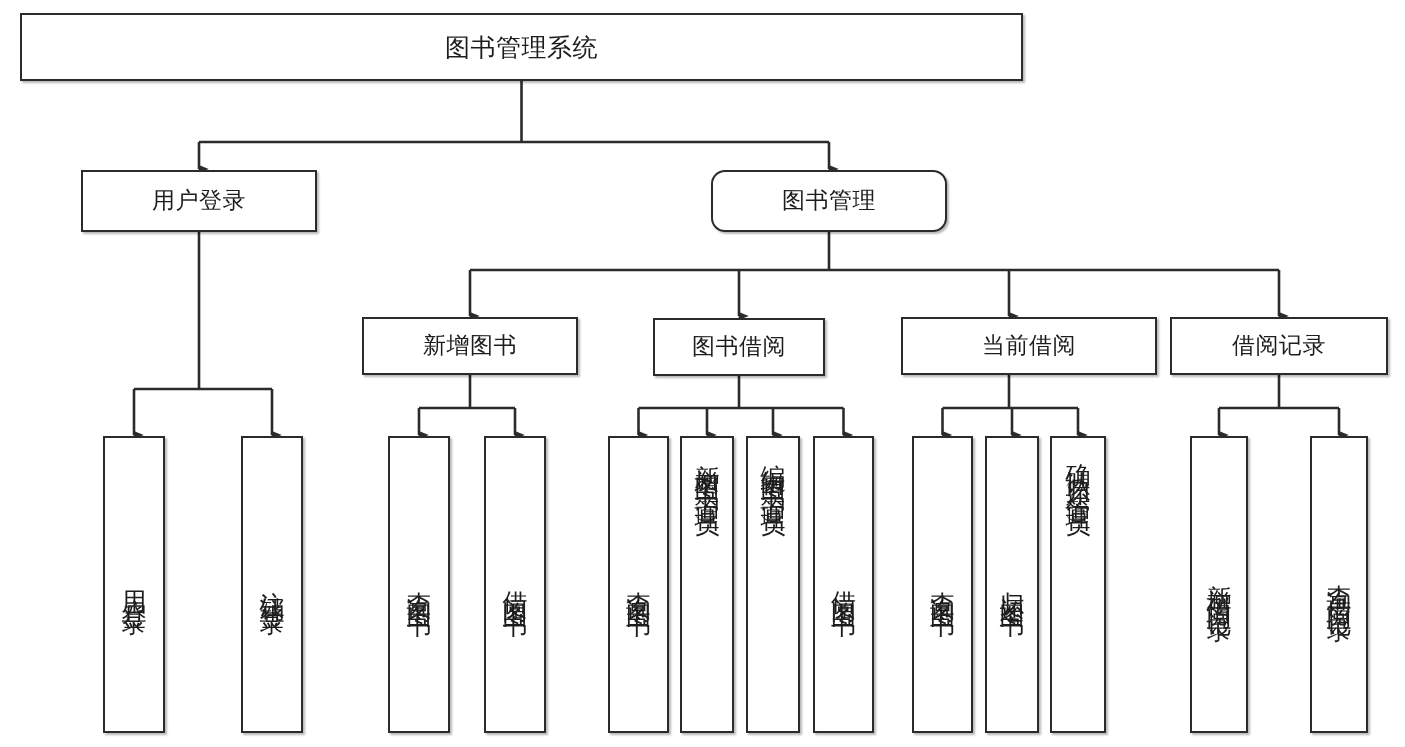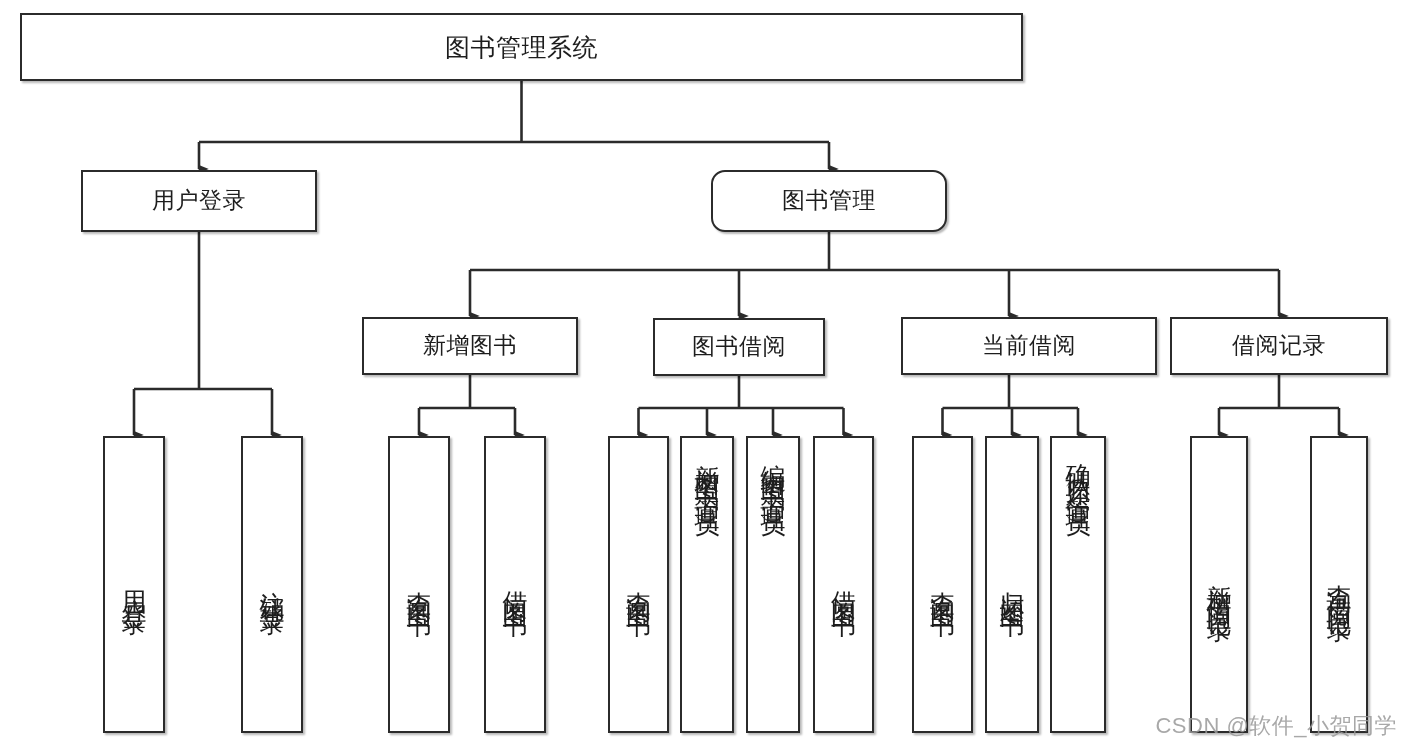--- a/index.html
+++ b/index.html
@@ -156,14 +156,13 @@
         <span class="node-label">确认归还（管理员）</span>
       </div>
       <div class="node-box level4 leaf" style="left: 1190px; top: 436px; width: 58px; height: 297px;">
         <span class="node-label">新增借阅记录</span>
       </div>
       <div class="node-box level4 leaf" style="left: 1310px; top: 436px; width: 58px; height: 297px;">
         <span class="node-label">查询借阅记录</span>
       </div>
     </div>
 
-  <div class="watermark">CSDN @软件_小贺同学</div>
 </div>
 
 </body></html>

